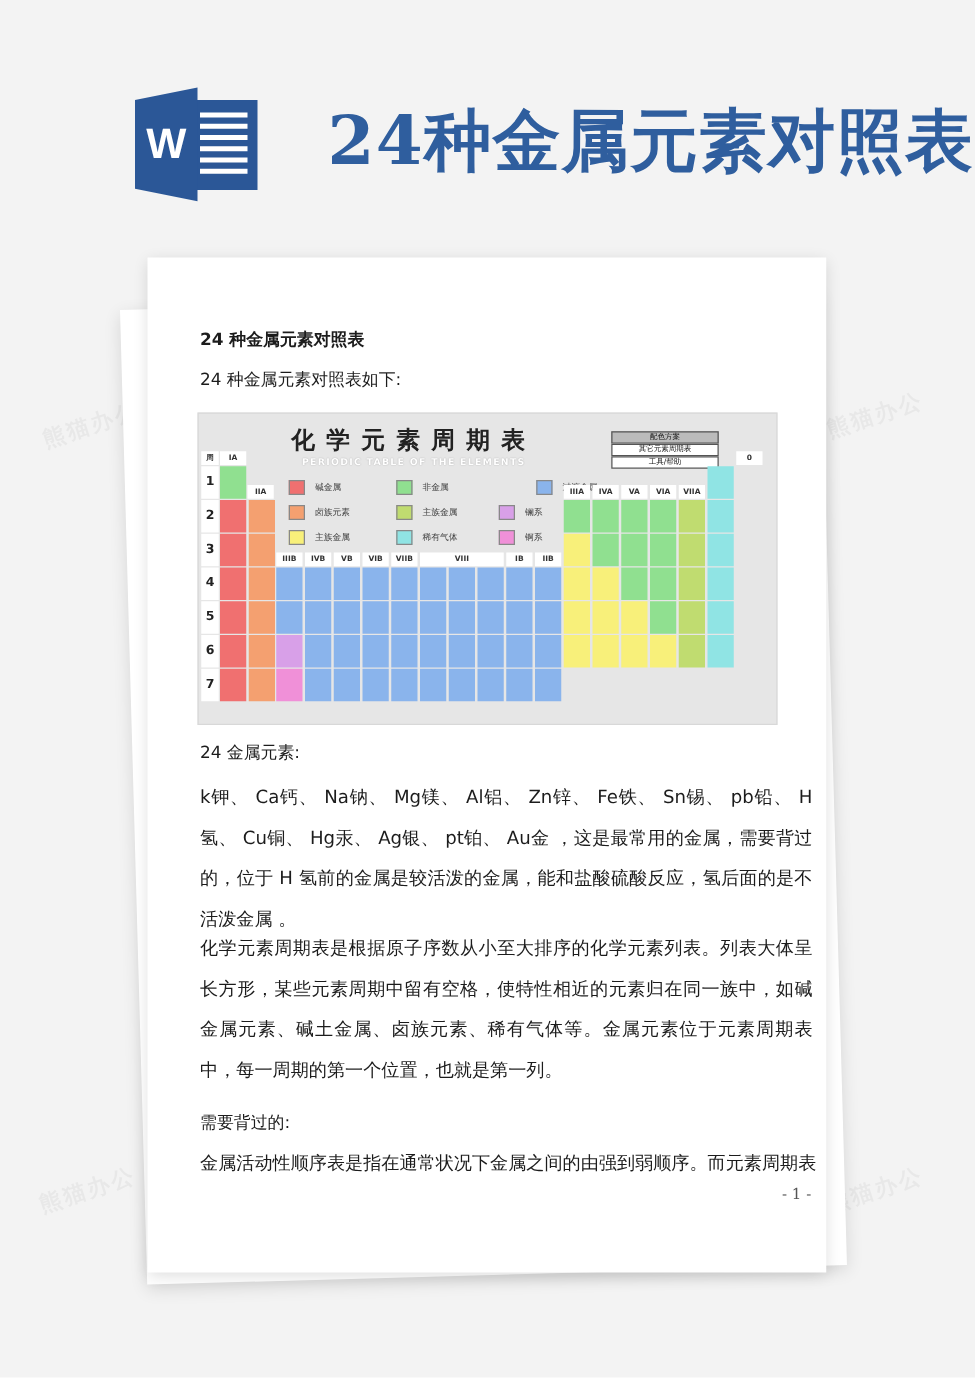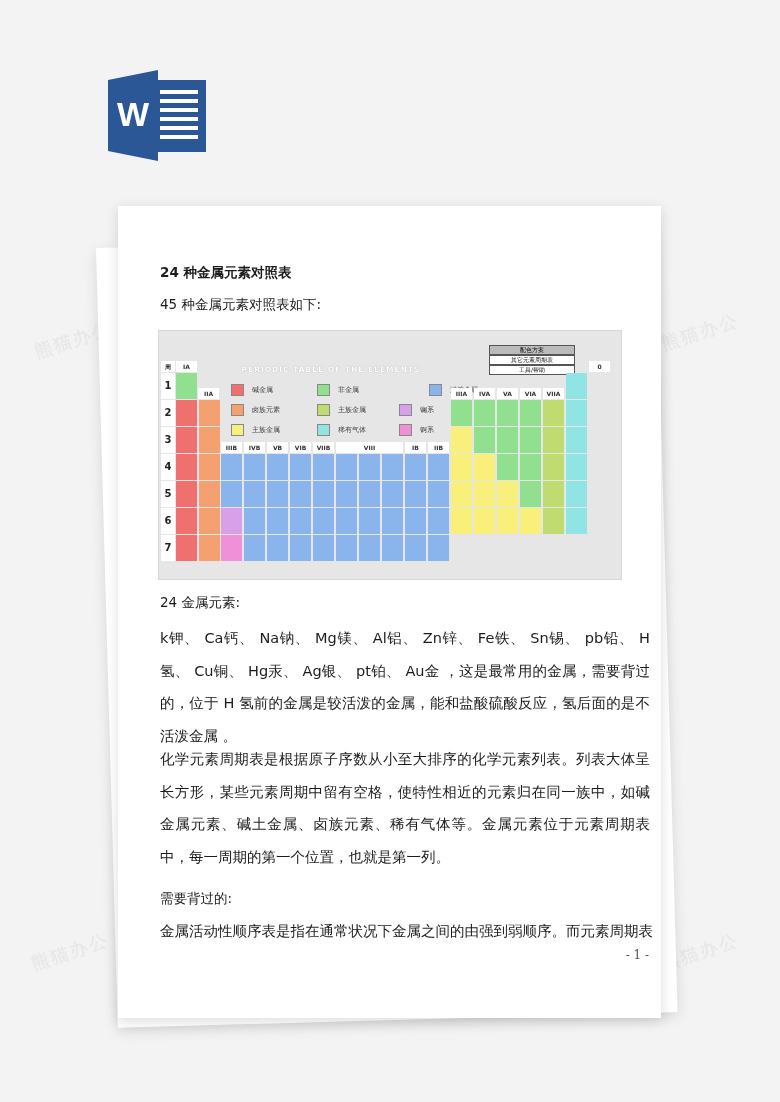--- a/index.html
+++ b/index.html
@@ -57,34 +57,36 @@
       <rect x="52" y="22" width="38" height="4"></rect>
       <rect x="52" y="31" width="38" height="4"></rect>
       <rect x="52" y="40" width="38" height="4"></rect>
       <rect x="52" y="49" width="38" height="4"></rect>
       <rect x="52" y="58" width="38" height="4"></rect>
       <rect x="52" y="67" width="38" height="4"></rect>
     </g>
     <polygon points="0,12 50,2 50,93 0,83" fill="#2b5797"></polygon>
     <text x="25" y="58" font-size="34" font-weight="bold" fill="#fff" text-anchor="middle" font-family="Liberation Sans, sans-serif">W</text>
   </svg>
+  <div class="doc-title">24种金属元素对照表</div>
 </div>
 
 <div class="wm" style="left:30px;top:310px;">熊猫办公 TUKUPPT</div>
 <div class="wm" style="left:660px;top:320px;">熊猫办公</div>
 <div class="wm" style="left:30px;top:940px;">熊猫办公</div>
 <div class="wm" style="left:660px;top:940px;">熊猫办公</div>
 
 <div class="paper-back"></div>
 
 <div class="paper">
   <div class="p" style="top:57px;font-weight:bold;">24 种金属元素对照表</div>
-  <div class="p" style="top:89px;">45 种金属元素对照表如下:</div>
+  <div class="p" style="top:89px;">24 种金属元素对照表如下:</div>
 
   <div class="ptable">
+    <div class="pt-title">化学元素周期表</div>
     <div class="pt-sub">PERIODIC TABLE OF THE ELEMENTS</div>
     <div class="pt-btns">
       <div class="pt-btn gray">配色方案</div>
       <div class="pt-btn">其它元素周期表</div>
       <div class="pt-btn">工具/帮助</div>
     </div>
 
     <div class="legend" style="left:72px;top:53px;">
         <span class="sw" style="background:#f07070"></span>
         <span>碱金属</span>

